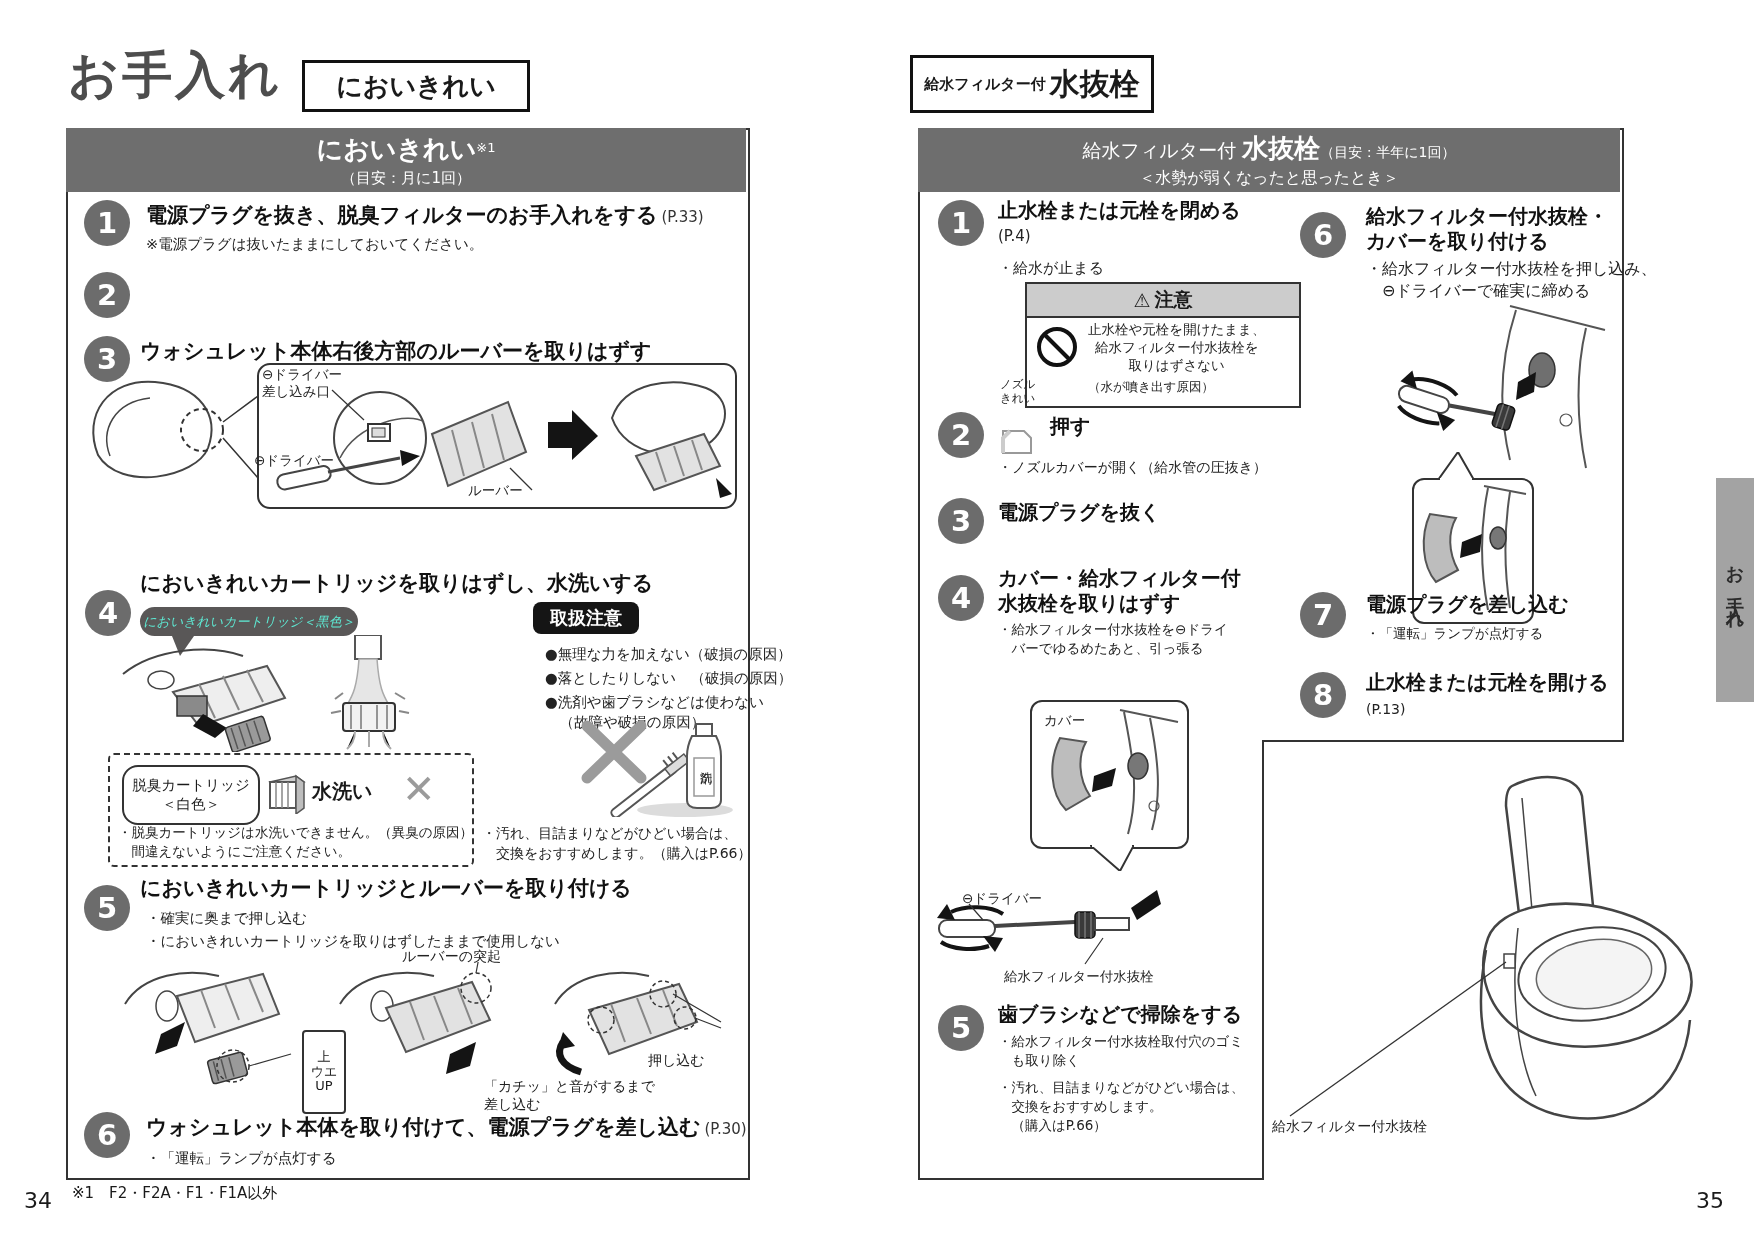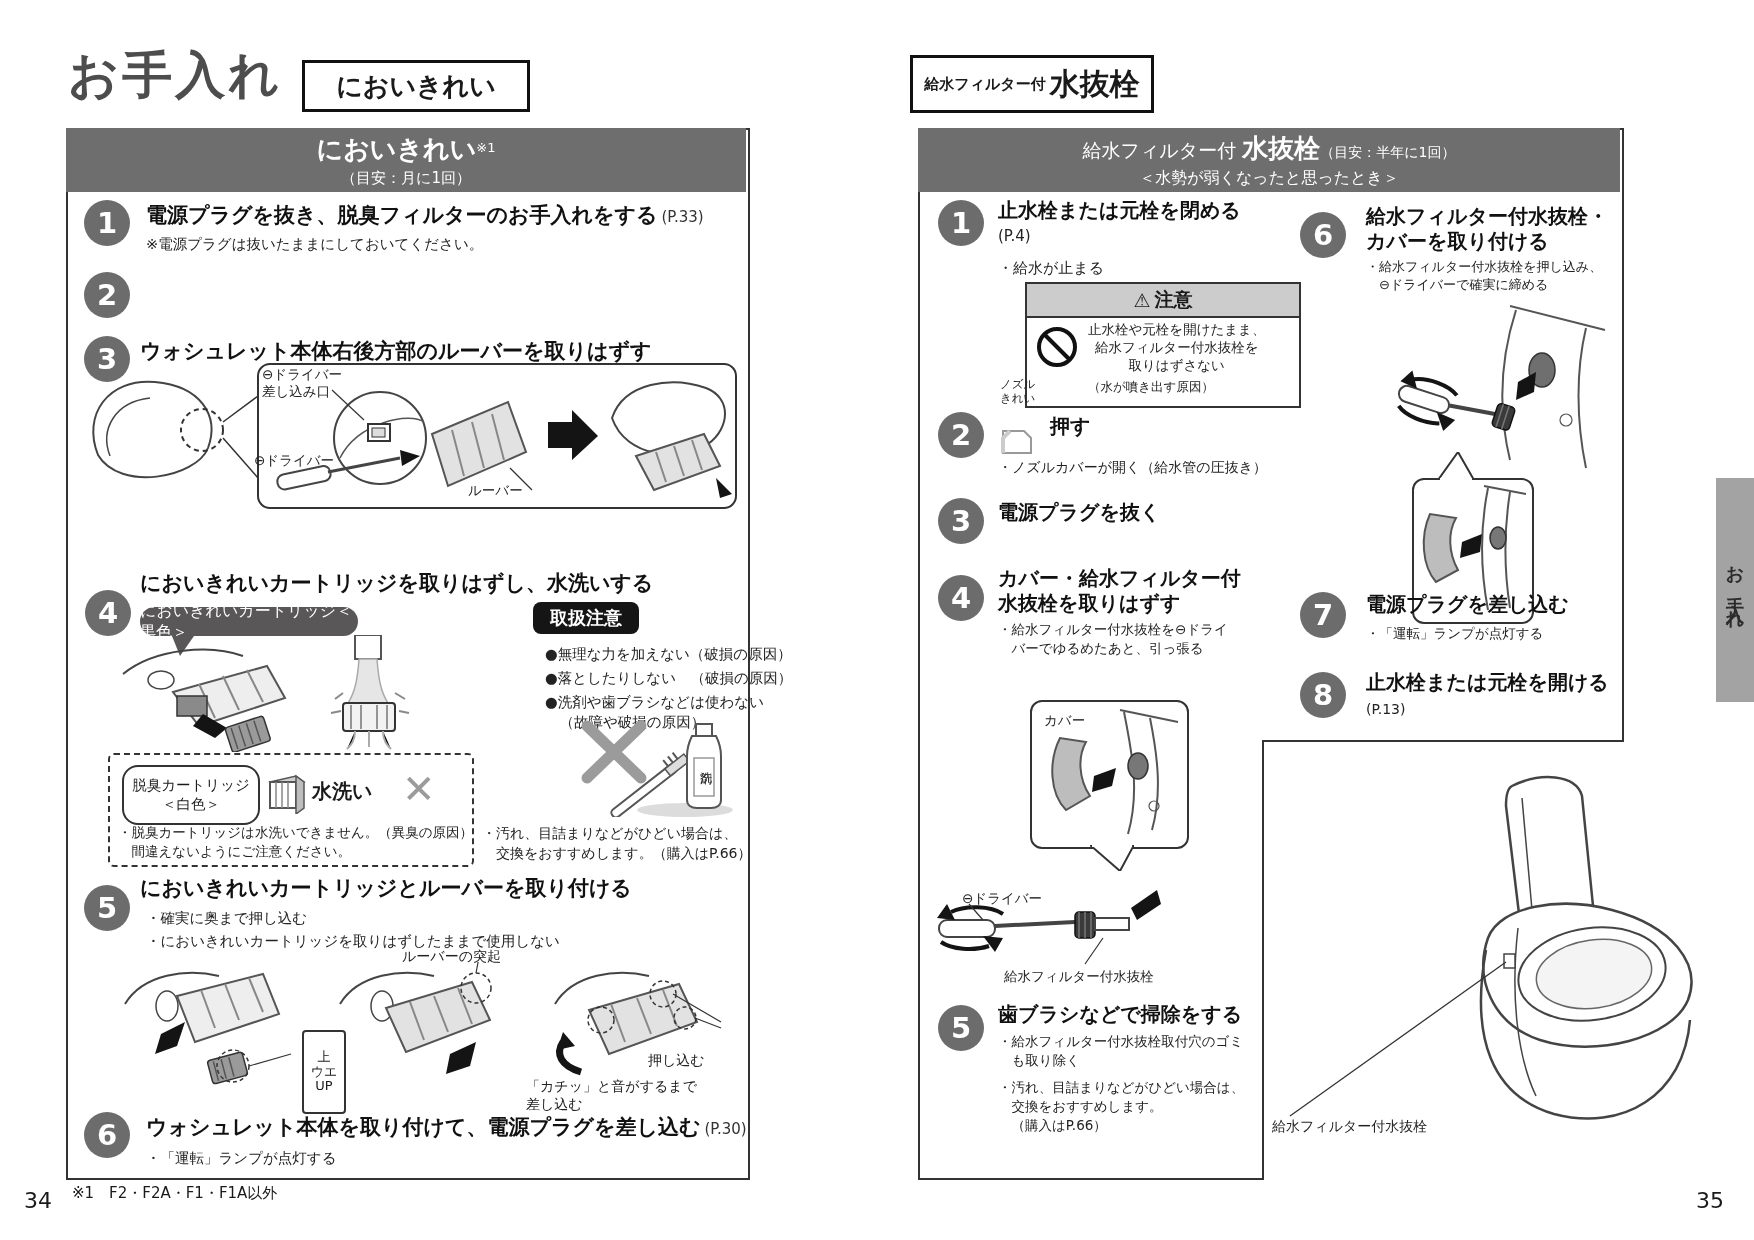--- a/index.html
+++ b/index.html
@@ -9,22 +9,22 @@
   .pre{white-space:pre-line;}
   .panel{position:absolute;border:2px solid #333;background:#fff;}
   .panel-header{position:absolute;background:#6e6e6e;color:#fff;text-align:center;
                 display:flex;flex-direction:column;justify-content:center;align-items:center;}
   .circle-num{position:absolute;width:46px;height:46px;border-radius:50%;background:#6c6c6c;
               color:#fff;font-weight:bold;font-size:29px;display:flex;align-items:center;justify-content:center;}
   .step-title{position:absolute;font-weight:bold;color:#111;font-size:21px;line-height:1.25;}
   .ref{font-weight:normal;font-size:15px;color:#333;margin-left:4px;}
   .note{position:absolute;font-size:14.5px;color:#222;line-height:1.4;}
   .fig-label{position:absolute;font-size:13.5px;color:#222;line-height:1.25;}
-  .badge-dark{position:absolute;background:#595757;color:#ffffff;border-radius:15px;
-              font-size:16px;display:flex;align-items:center;justify-content:center;}
+  .badge-dark{position:absolute;background:#595757;color:#5eead4;border-radius:15px;
+              font-size:13px;display:flex;align-items:center;justify-content:center;font-style:italic;}
   .badge-black{position:absolute;background:#151515;color:#fff;border-radius:8px;
                font-size:18px;font-weight:bold;display:flex;align-items:center;justify-content:center;}
   .dashed-box{position:absolute;border:2px dashed #333;border-radius:6px;background:#fff;}
   .round-box{position:absolute;border:2px solid #333;border-radius:16px;background:#fff;
              display:flex;align-items:center;justify-content:center;text-align:center;}
   .tagbox{position:absolute;border:3px solid #111;background:#fff;display:flex;
           align-items:center;justify-content:center;}
   .bubble{position:absolute;border:2px solid #333;border-radius:12px;background:#fff;}
   .vtext{writing-mode:vertical-rl;text-orientation:upright;}
   .cross{color:#9b9b9b;font-weight:bold;}
@@ -191,21 +191,21 @@
       <circle cx="140" cy="56" r="11" fill="none" stroke="#333" stroke-width="1.5" stroke-dasharray="4 3"></circle>
       <path d="M128 32 L176 60 M150 56 L176 66" stroke="#333" stroke-width="1.2"></path>
       <path d="M36 110 C16 104 10 92 18 80" fill="none" stroke="#141414" stroke-width="7"></path>
       <polygon points="12,88 18,70 30,84" fill="#141414"></polygon>
     </g>
   </svg>
   <div class="round-box pre" style="left:302px;top:1030px;width:40px;height:80px;font-size:13px;border-radius:4px;line-height:1.15;">上
 ウエ
 UP</div>
   <div class="fig-label" style="left:648px;top:1052px;font-size:14px;">押し込む</div>
-  <div class="fig-label pre" style="left:526px;top:1078px;font-size:14px;">「カチッ」と音がするまで
+  <div class="fig-label pre" style="left:484px;top:1078px;font-size:14px;">「カチッ」と音がするまで
 差し込む</div>
 
   <div class="circle-num" style="left:84px;top:1112px;">6</div>
   <div class="step-title" style="left:146px;top:1114px;">
     <span>ウォシュレット本体を取り付けて、電源プラグを差し込む</span><span class="ref">(P.30)</span>
   </div>
   <div class="note" style="left:146px;top:1148px;">・「運転」ランプが点灯する</div>
 
   <div class="abs" style="left:72px;top:1184px;font-size:15px;">※1　F2・F2A・F1・F1A以外</div>
   <div class="abs" style="left:24px;top:1188px;font-size:22px;">34</div>
@@ -303,21 +303,21 @@
   <div class="step-title" style="left:998px;top:1002px;font-size:20px;">歯ブラシなどで掃除をする</div>
   <div class="note pre" style="left:998px;top:1032px;font-size:13.5px;">・給水フィルター付水抜栓取付穴のゴミ
 　も取り除く</div>
   <div class="note pre" style="left:998px;top:1078px;font-size:13.5px;">・汚れ、目詰まりなどがひどい場合は、
 　交換をおすすめします。
 　（購入はP.66）</div>
 
   <div class="circle-num" style="left:1300px;top:212px;">6</div>
   <div class="step-title pre" style="left:1366px;top:204px;font-size:20px;">給水フィルター付水抜栓・
 カバーを取り付ける</div>
-  <div class="note pre" style="left:1366px;top:258px;font-size:13px;">・給水フィルター付水抜栓を押し込み、
+  <div class="note pre" style="left:1366px;top:258px;font-size:16px;">・給水フィルター付水抜栓を押し込み、
 　⊖ドライバーで確実に締める</div>
 
   <svg class="abs" style="left:1390px;top:300px;" width="225" height="175" viewBox="0 0 225 175">
     <path d="M120 6 L215 30 M126 10 C110 60 108 110 120 160 M196 28 C186 70 186 120 196 168" fill="none" stroke="#555" stroke-width="2"></path>
     <ellipse cx="152" cy="70" rx="13" ry="17" fill="#6f6f6f" stroke="#333" stroke-width="1.5"></ellipse>
     <circle cx="176" cy="120" r="6" fill="none" stroke="#555" stroke-width="1.2"></circle>
     <g transform="rotate(18 60 110)">
       <rect x="6" y="100" width="52" height="16" rx="8" fill="#fff" stroke="#444" stroke-width="2"></rect>
       <path d="M58 106 L104 100" stroke="#444" stroke-width="4"></path>
       <rect x="104" y="88" width="18" height="24" rx="4" fill="#3a3a3a" stroke="#111" stroke-width="1.5"></rect>

